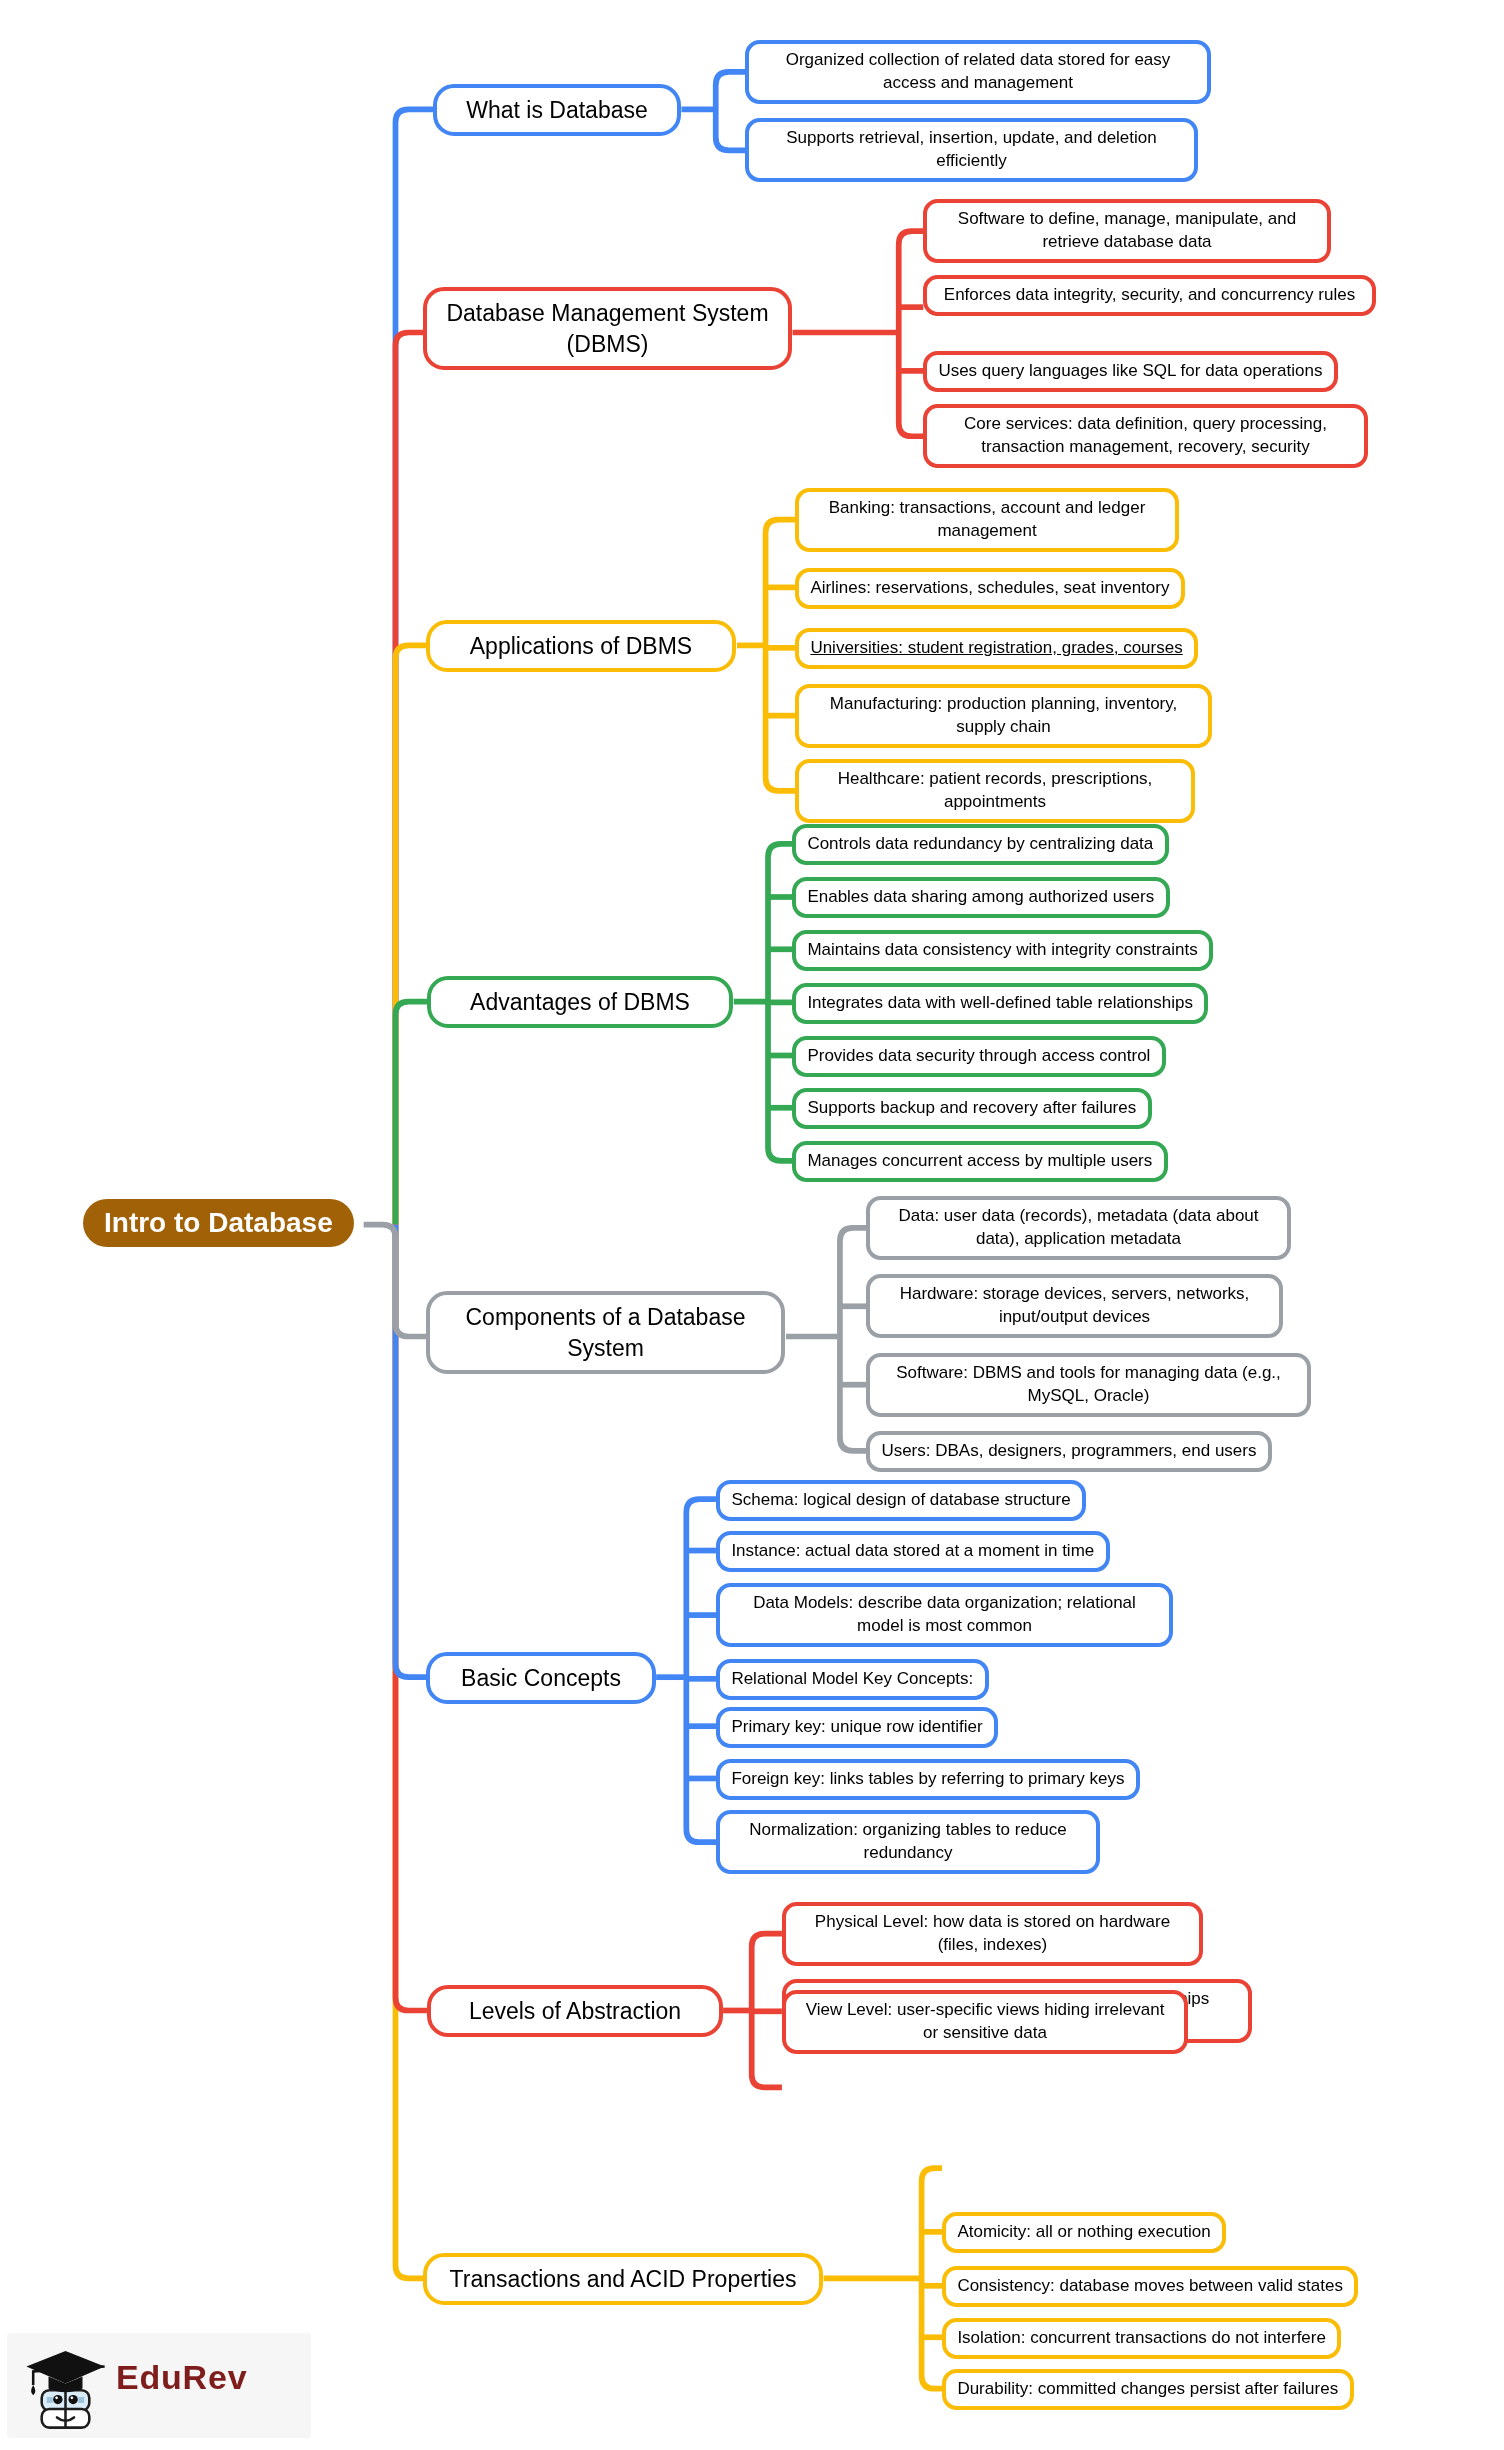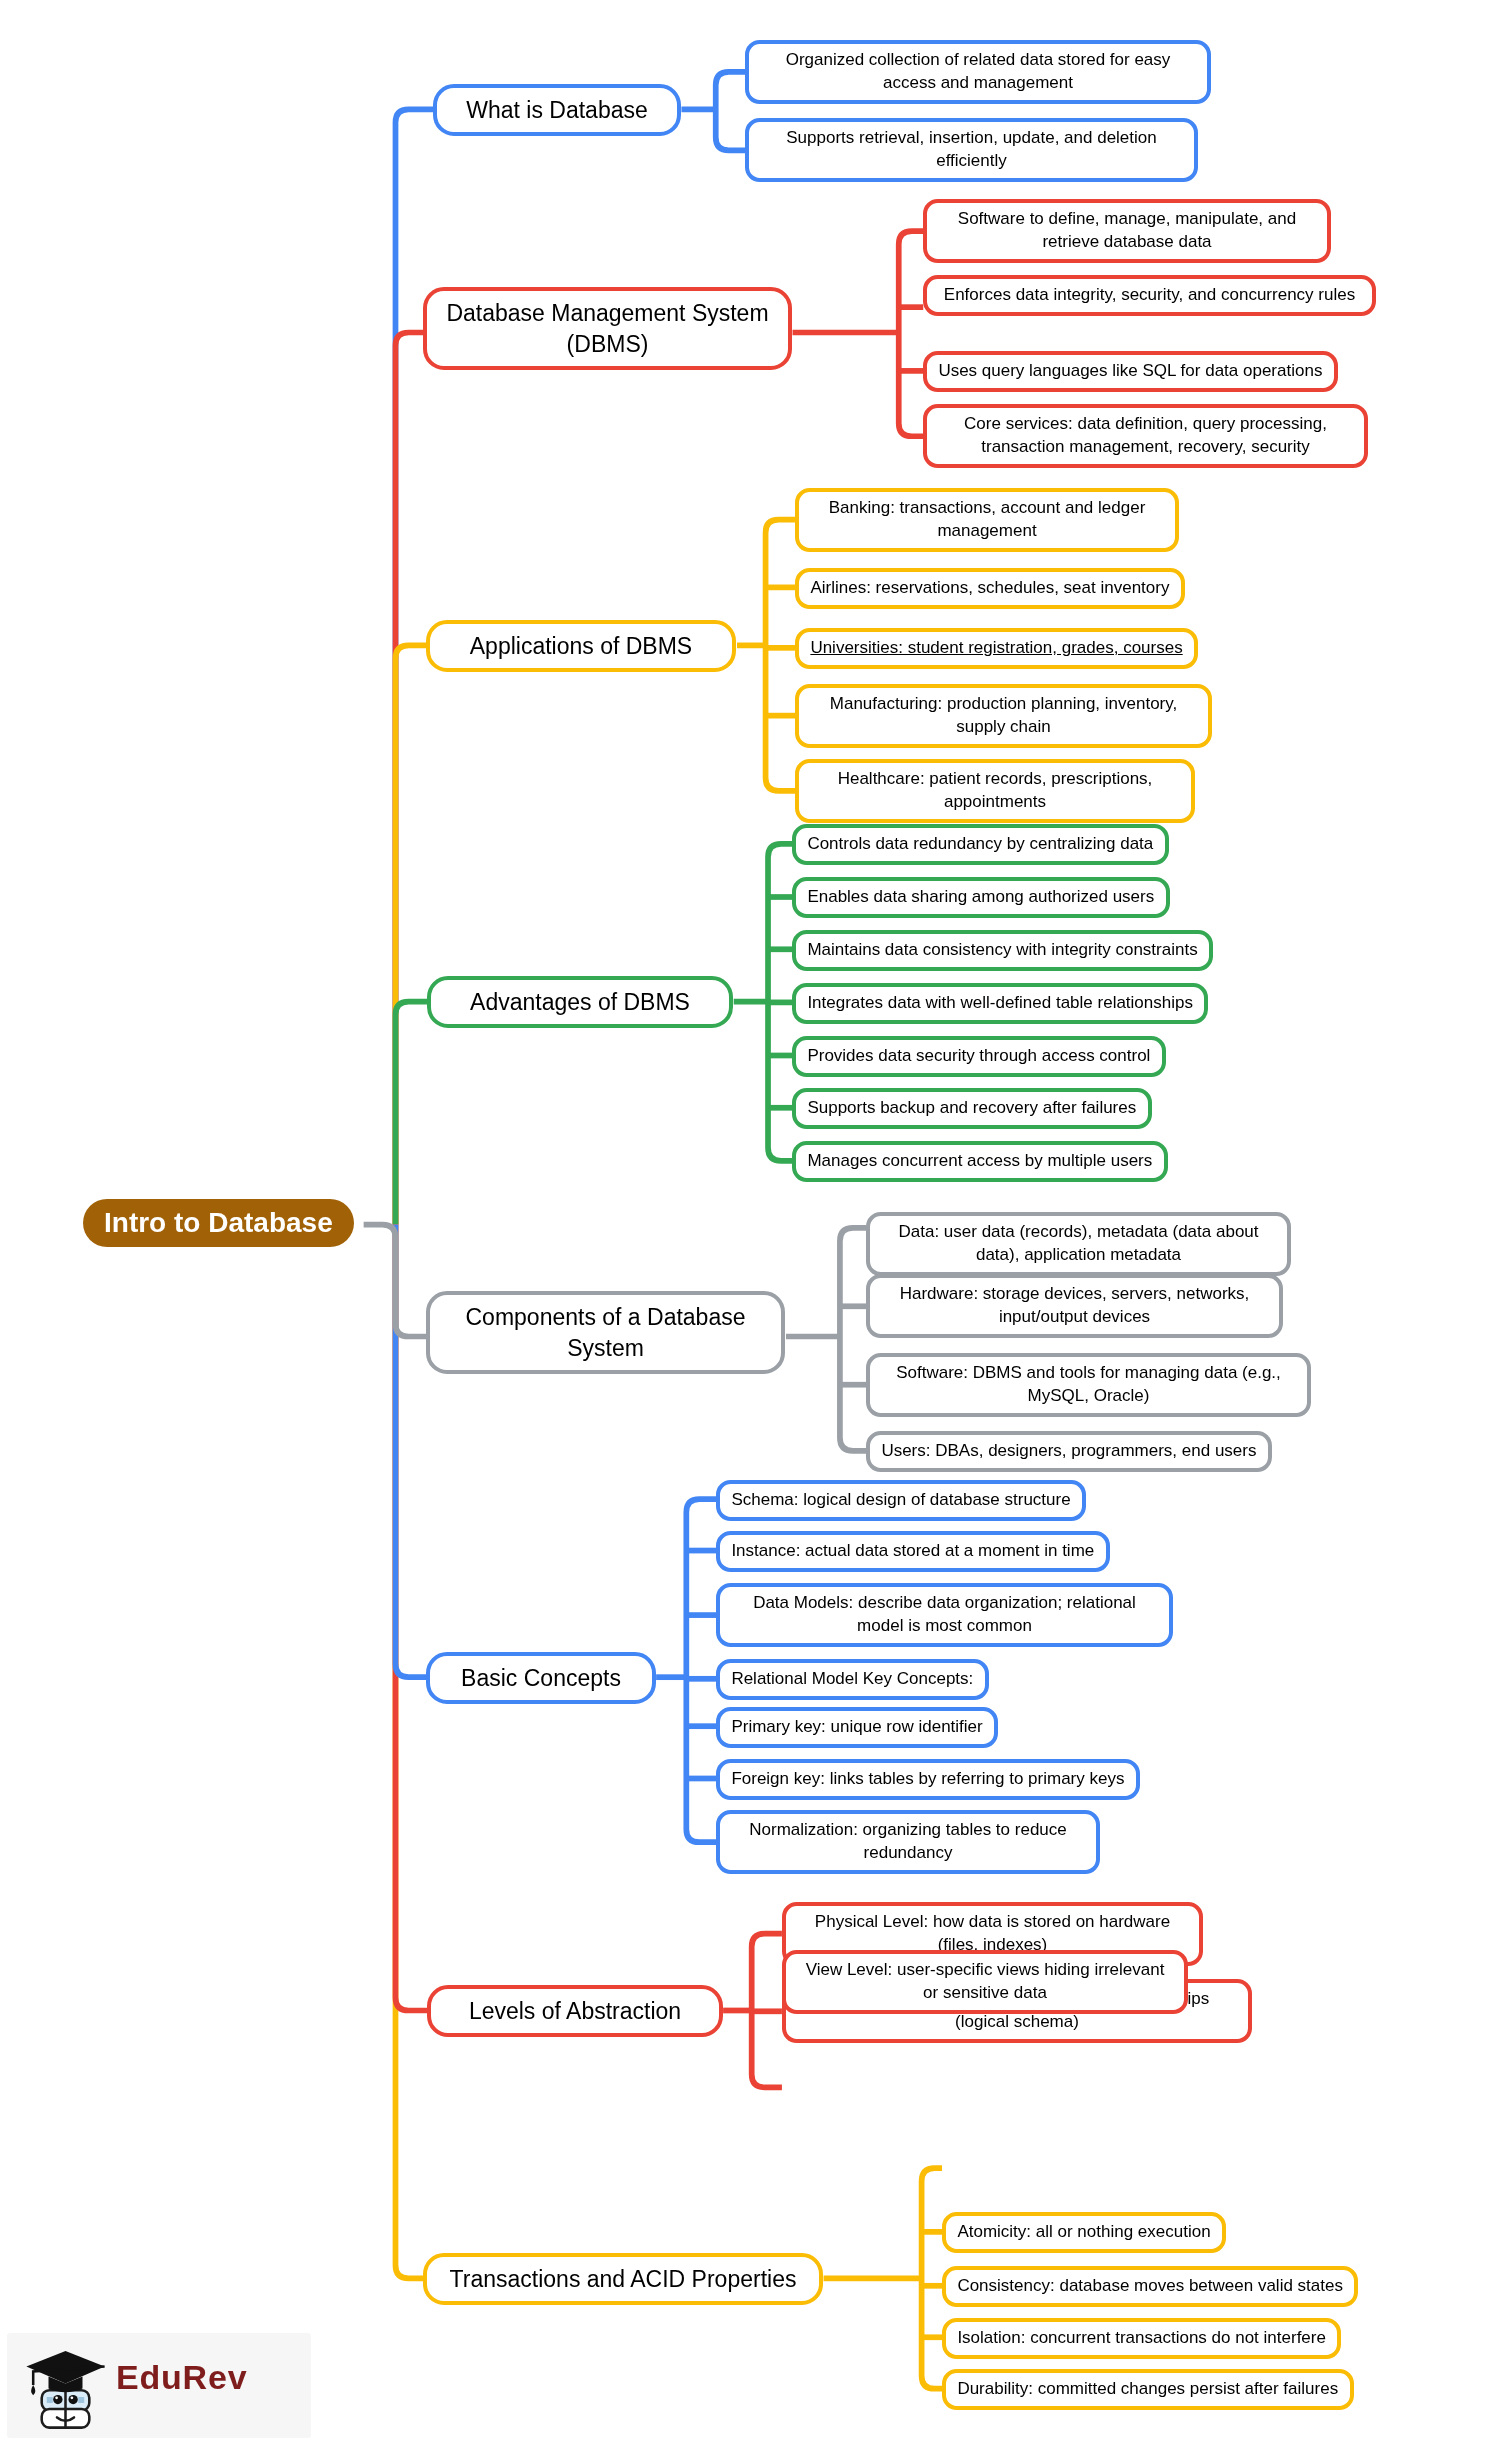--- a/index.html
+++ b/index.html
@@ -133,36 +133,36 @@
   <div class="node child b-yellow" style="left:795px;top:759px;width:400px;">Healthcare: patient records, prescriptions, appointments</div>
 
   <div class="node child b-green single" style="left:792px;top:824px;">Controls data redundancy by centralizing data</div>
   <div class="node child b-green single" style="left:792px;top:877px;">Enables data sharing among authorized users</div>
   <div class="node child b-green single" style="left:792px;top:930px;">Maintains data consistency with integrity constraints</div>
   <div class="node child b-green single" style="left:792px;top:983px;">Integrates data with well-defined table relationships</div>
   <div class="node child b-green single" style="left:792px;top:1036px;">Provides data security through access control</div>
   <div class="node child b-green single" style="left:792px;top:1088px;">Supports backup and recovery after failures</div>
   <div class="node child b-green single" style="left:792px;top:1141px;">Manages concurrent access by multiple users</div>
 
-  <div class="node child b-gray" style="left:866px;top:1196px;width:425px;margin-top:16px;">Data: user data (records), metadata (data about data), application metadata</div>
+  <div class="node child b-gray" style="left:866px;top:1196px;width:425px;">Data: user data (records), metadata (data about data), application metadata</div>
   <div class="node child b-gray" style="left:866px;top:1353px;width:445px;">Software: DBMS and tools for managing data (e.g., MySQL, Oracle)</div>
   <div class="node child b-gray" style="left:866px;top:1274px;width:417px;">Hardware: storage devices, servers, networks, input/output devices</div>
   <div class="node child b-gray single" style="left:866px;top:1431px;">Users: DBAs, designers, programmers, end users</div>
 
   <div class="node child b-blue single" style="left:716px;top:1480px;">Schema: logical design of database structure</div>
   <div class="node child b-blue single" style="left:716px;top:1531px;">Instance: actual data stored at a moment in time</div>
   <div class="node child b-blue" style="left:716px;top:1583px;width:457px;">Data Models: describe data organization; relational model is most common</div>
   <div class="node child b-blue single" style="left:716px;top:1659px;">Relational Model Key Concepts:</div>
   <div class="node child b-blue single" style="left:716px;top:1707px;">Primary key: unique row identifier</div>
   <div class="node child b-blue single" style="left:716px;top:1759px;">Foreign key: links tables by referring to primary keys</div>
   <div class="node child b-blue" style="left:716px;top:1810px;width:384px;">Normalization: organizing tables to reduce redundancy</div>
 
   <div class="node child b-red" style="left:782px;top:1902px;width:421px;">Physical Level: how data is stored on hardware (files, indexes)</div>
   <div class="node child b-red" style="left:782px;top:1979px;width:470px;">Logical Level: what data is stored and relationships (logical schema)</div>
-  <div class="node child b-red" style="left:782px;top:1950px;width:406px;">View Level: user-specific views hiding irrelevant or sensitive data</div>
+  <div class="node child b-red" style="left:782px;top:1990px;width:406px;">View Level: user-specific views hiding irrelevant or sensitive data</div>
 
   <div class="node child b-yellow single" style="left:942px;top:2212px;">Atomicity: all or nothing execution</div>
   <div class="node child b-yellow single" style="left:942px;top:2266px;">Consistency: database moves between valid states</div>
   <div class="node child b-yellow single" style="left:942px;top:2318px;">Isolation: concurrent transactions do not interfere</div>
   <div class="node child b-yellow single" style="left:942px;top:2369px;">Durability: committed changes persist after failures</div>
 
   <div class="logo-patch"></div>
   <svg class="logo-icon" viewBox="0 0 100 100">
     <rect x="22" y="52" width="56" height="24" rx="9" fill="#d9ecf7" stroke="#1d1d1d" stroke-width="3"></rect>
     <rect x="22" y="74" width="56" height="22" rx="9" fill="#ffffff" stroke="#1d1d1d" stroke-width="3"></rect>

